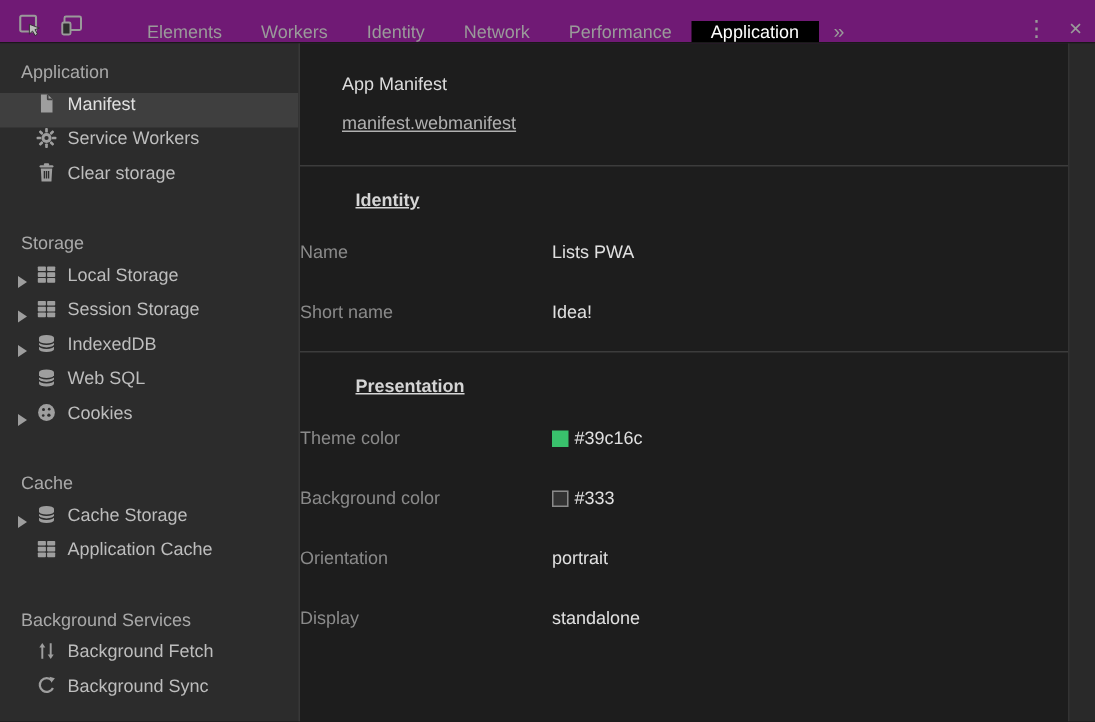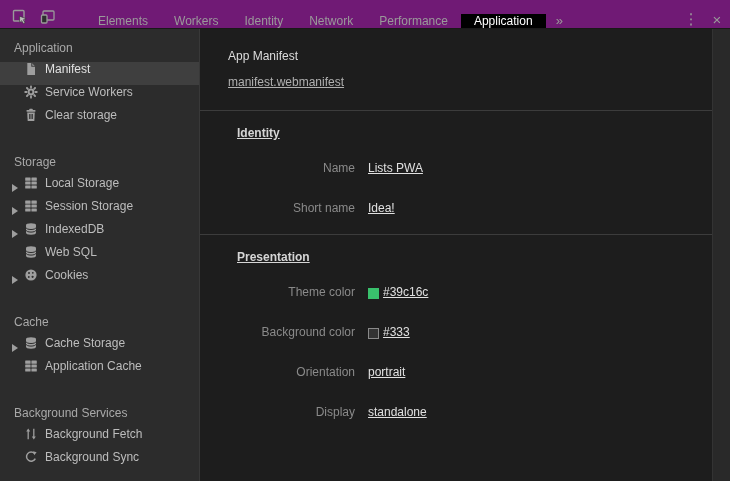--- a/index.html
+++ b/index.html
@@ -41,22 +41,22 @@
   .main { flex:1; position:relative; background:#1d1d1d; }
   .scroll-track { position:absolute; top:0; right:0; width:18px; height:100%;
                   background:#292929; border-left:1px solid #333; }
   .main-inner { margin-right:18px; }
   .main-title { padding:17px 0 0 28px; font-size:12px; line-height:20px; color:#dcdcdc; }
   .manifest-link { padding:9px 0 14px 28px; line-height:15px; }
   .manifest-link a { color:#b0b0b0; text-decoration:underline; cursor:pointer; }
   .divider { height:1px; background:#3c3c3c; }
   .m-section-header { padding:15px 0 7px 37px; line-height:15px; font-weight:bold; color:#d5d5d5;text-decoration:underline; }
   .field-row { display:flex; align-items:center; height:40px; }
-  .field-label { width:155px; text-align:right; color:#8a8a8a; flex:none; }
-  .field-value { margin-left:13px; color:#e0e0e0; display:flex; align-items:flex-end;text-decoration:underline; }
+  .field-label { width:155px; color:#8a8a8a; flex:none; }
+  .field-value { margin-left:13px; color:#e0e0e0; display:flex; align-items:center; }
   .swatch { width:11px; height:11px; margin-right:4px; border:1px solid transparent; flex:none; }
   .swatch.bordered { border-color:#8a8a8a; }
   .link-value { color:#9a9a9a; text-decoration:underline; cursor:pointer; }
   .sect-divider { margin-top:6px; }
   svg .ic { fill:#9e9e9e; }
   svg .cut { fill:none; stroke-linejoin:round; }
 </style>
 </head>
 <body>
 

